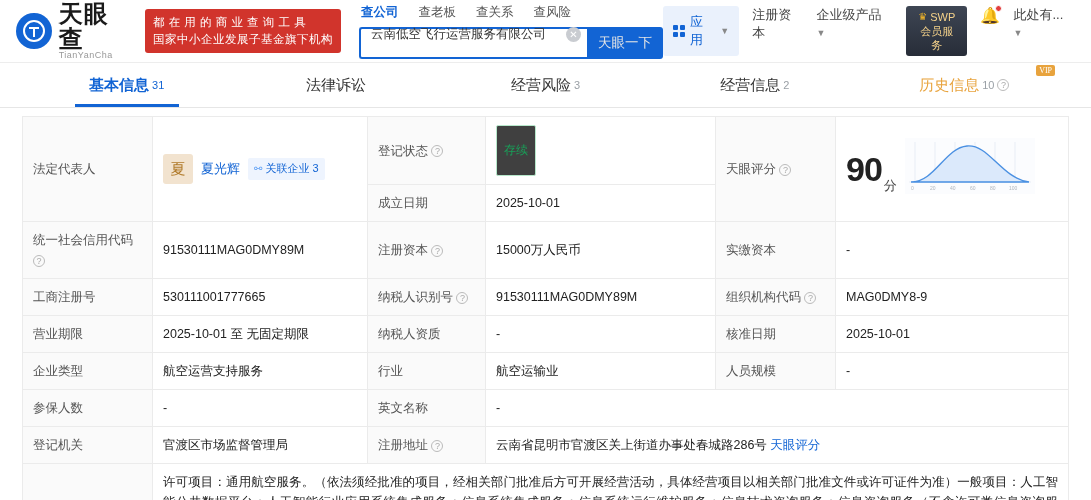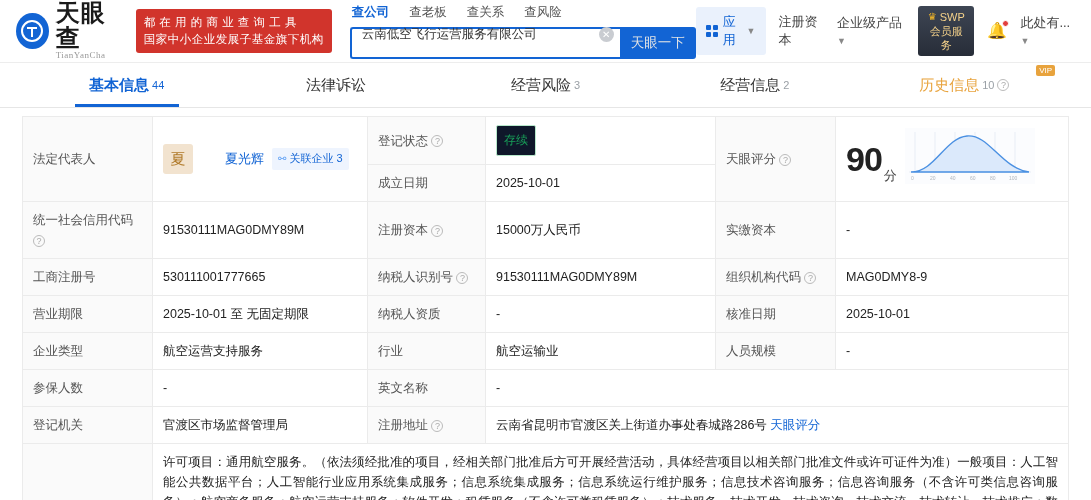--- a/index.html
+++ b/index.html
@@ -16,21 +16,21 @@
 
   
   .header {
     height: 62px;
     display: flex;
     align-items: center;
     padding: 0 16px;
     background: #fff;
     position: relative;
   }
-  .logo-wrap { display: flex; align-items: center; gap: 7px; font-family: Liberation Serif, serif; }
+  .logo-wrap { display: flex; align-items: center; gap: 7px; }
   .logo-mark {
     width: 36px; height: 36px; border-radius: 50%;
     background: #1264d4;
     display: flex; align-items: center; justify-content: center;
     color: #fff; font-size: 19px; font-weight: bold;
   }
   .logo-text-cn {
     font-size: 24px; font-weight: bold; color: #1a1a1a;
     letter-spacing: 1px; line-height: 1.05;
   }
@@ -59,21 +59,21 @@
   .search-tabs {
     display: flex;
     gap: 20px;
     font-size: 12.5px;
     color: #555;
     padding-left: 2px;
   }
   .search-tabs .tab-active { color: #1264d4; font-weight: bold; }
   .search-row { display: flex; }
   .search-box {
-    width: 270px;
+    width: 228px;
     height: 32px;
     border: 2px solid #1264d4;
     border-right: none;
     border-radius: 3px 0 0 3px;
     display: flex;
     align-items: center;
     padding: 0 6px 16px 10px;
     background: #fff;
   }
   .search-value {
@@ -96,21 +96,20 @@
     font-size: 13.5px;
     border: none;
     border-radius: 0 3px 3px 0;
     cursor: pointer;
     font-family: "Liberation Sans", sans-serif;
   }
 
   .header-right {
     margin-left: auto;
     display: flex;
-    align-items: center;
     gap: 13px;
     font-size: 13px;
     color: #444;
   }
   .app-btn {
     background: #eaf1fc;
     color: #1264d4;
     border-radius: 3px;
     padding: 6px 10px;
     display: flex; align-items: center; gap: 5px;
@@ -178,20 +177,21 @@
   .nav-item.history { color: #e8a33d; }
   .vip-tag {
     position: absolute;
     top: 2px; right: 14px;
     background: #e8a33d;
     color: #fff;
     font-size: 8px;
     border-radius: 2px;
     padding: 0 3px;
     line-height: 11px;
+    font-family: Liberation Serif, serif;
   }
   .q-icon {
     display: inline-block;
     width: 12px; height: 12px;
     border: 1px solid #bbb; border-radius: 50%;
     color: #aaa; font-size: 9px; line-height: 10px;
     text-align: center; vertical-align: middle;
     font-weight: normal;
   }
 
@@ -221,39 +221,39 @@
   .col-v2 { width: 230px; }
   .col-l3 { width: 120px; }
   .col-v3 { width: auto; }
 
   .legal-rep { display: flex; align-items: center; gap: 8px; }
   .avatar {
     width: 30px; height: 30px; border-radius: 3px;
     background: #f2e3cf; color: #b07a2a;
     font-size: 15px; display: flex; align-items: center; justify-content: center;
   }
-  .rep-name { color: #1264d4; font-size: 13px; margin-left: 24px; }
+  .rep-name { color: #1264d4; font-size: 13px; }
   .rel-tag {
     background: #eef4fe;
     color: #1264d4;
     font-size: 11px;
     border-radius: 2px;
     padding: 2px 6px;
     display: inline-flex; align-items: center; gap: 3px;
   }
   .rel-dots { color: #5b9ef5; font-size: 10px; }
 
   .status-pill {
     display: inline-block;
-    background: #0f172a;
+    background: #404040;
     color: #18a058;
     border: 1px solid #b7e8cb;
     border-radius: 2px;
     font-size: 12px;
-    padding: 5px 7px;
+    padding: 15px 7px;
   }
 
   
   .score-cell { position: relative; padding: 0 !important; overflow: hidden; }
   .score-inner {
     display: flex; align-items: center; height: 100%;
     padding: 4px 10px;
   }
   .score-num {
     font-size: 34px; font-weight: bold; color: #222;
@@ -329,21 +329,21 @@
       <span>会员服务</span>
     </div>
     <span class="bell">🔔<span class="dot"></span></span>
     <span><span>此处有...</span> <span class="caret">▼</span></span>
   </div>
 </div>
 
 <div class="navbar">
   <div class="nav-item active">
     <span>基本信息</span>
-    <span class="nav-count">44</span>
+    <span class="nav-count">31</span>
   </div>
   <div class="nav-item">
     <span>法律诉讼</span>
   </div>
   <div class="nav-item">
     <span>经营风险</span>
     <span class="nav-count">3</span>
   </div>
   <div class="nav-item">
     <span>经营信息</span>

